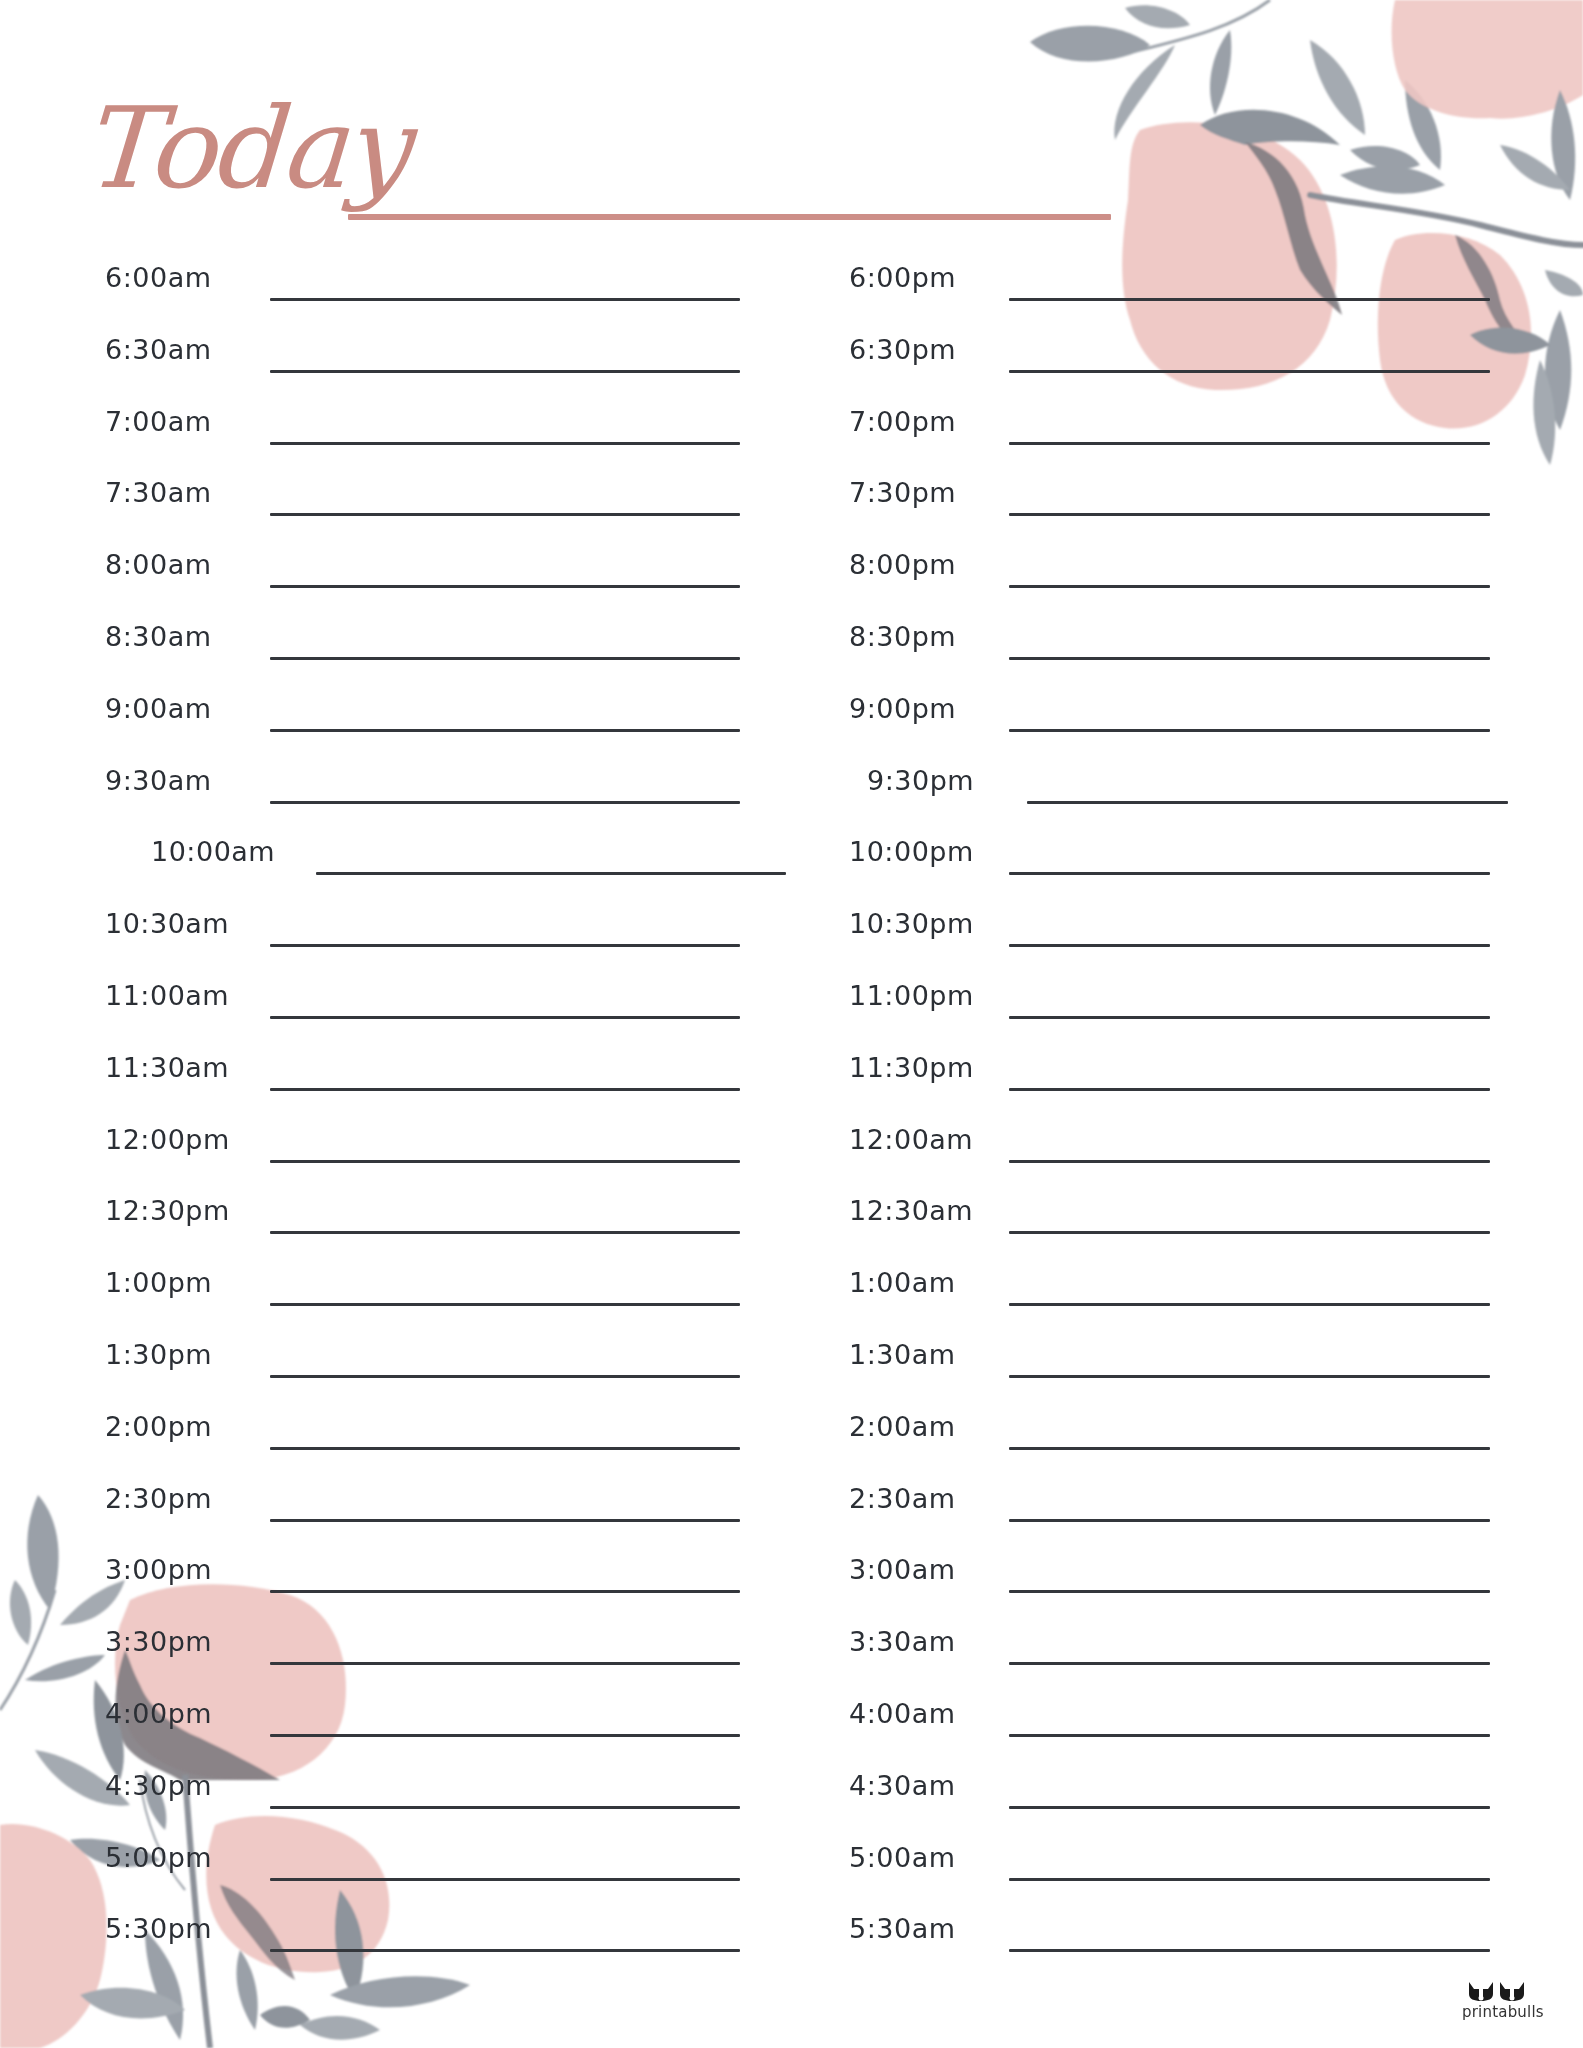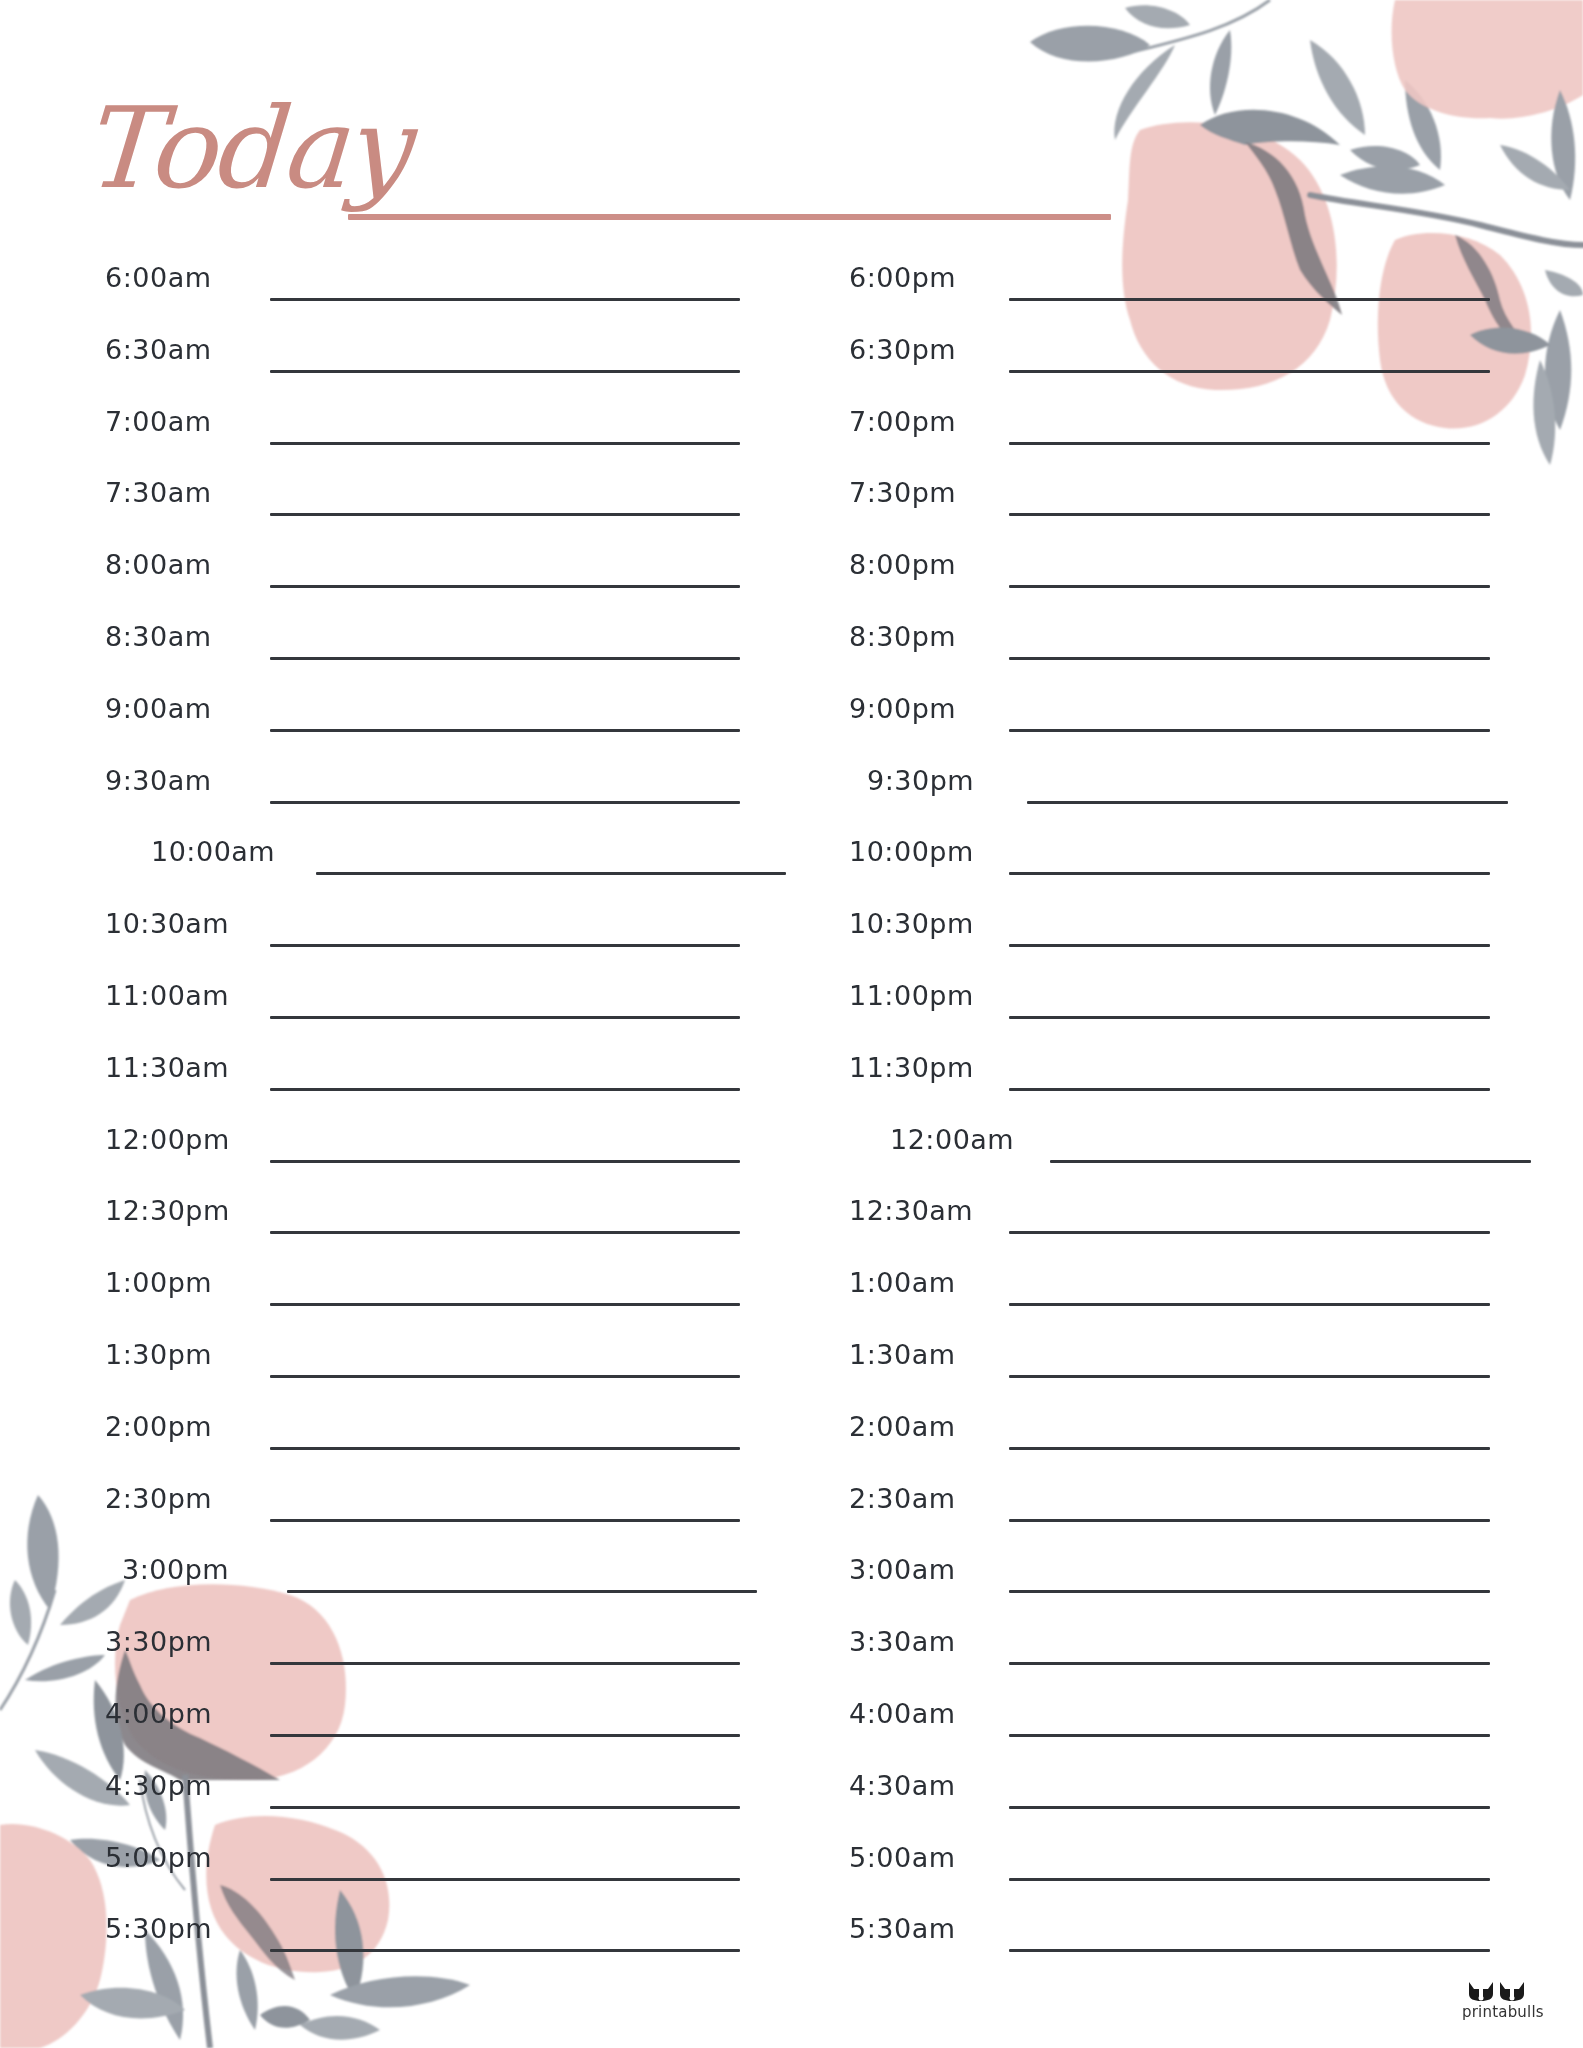--- a/index.html
+++ b/index.html
@@ -180,21 +180,21 @@
           <div class="fill" style="left: 270px; top: 1375px; width: 470px;"></div>
         </div>
         <div class="row" style="left: 0px; top: 0px; width: 1583px;">
           <span class="label" style="left: 105px; top: 1411px;">2:00pm</span>
           <div class="fill" style="left: 270px; top: 1447px; width: 470px;"></div>
         </div>
         <div class="row" style="left: 0px; top: 0px; width: 1583px;">
           <span class="label" style="left: 105px; top: 1483px;">2:30pm</span>
           <div class="fill" style="left: 270px; top: 1519px; width: 470px;"></div>
         </div>
-        <div class="row" style="left: 17px; top: 0px; width: 1457px;">
+        <div class="row" style="left: 0px; top: 0px; width: 1457px;">
           <span class="label" style="left: 105px; top: 1554px;">3:00pm</span>
           <div class="fill" style="left: 270px; top: 1590px; width: 470px;"></div>
         </div>
         <div class="row" style="left: 0px; top: 0px; width: 1583px;">
           <span class="label" style="left: 105px; top: 1626px;">3:30pm</span>
           <div class="fill" style="left: 270px; top: 1662px; width: 470px;"></div>
         </div>
         <div class="row" style="left: 0px; top: 0px; width: 1583px;">
           <span class="label" style="left: 105px; top: 1698px;">4:00pm</span>
           <div class="fill" style="left: 270px; top: 1734px; width: 470px;"></div>
@@ -254,21 +254,21 @@
           <div class="fill" style="left: 1009px; top: 944px; width: 481px;"></div>
         </div>
         <div class="row" style="left: 0px; top: 0px; width: 1583px;">
           <span class="label" style="left: 849px; top: 980px;">11:00pm</span>
           <div class="fill" style="left: 1009px; top: 1016px; width: 481px;"></div>
         </div>
         <div class="row" style="left: 0px; top: 0px; width: 1583px;">
           <span class="label" style="left: 849px; top: 1052px;">11:30pm</span>
           <div class="fill" style="left: 1009px; top: 1088px; width: 481px;"></div>
         </div>
-        <div class="row" style="left: 0px; top: 0px; width: 1272px; margin-left: 41px;">
+        <div class="row" style="left: 0px; top: 0px; width: 1272px;">
           <span class="label" style="left: 849px; top: 1124px;">12:00am</span>
           <div class="fill" style="left: 1009px; top: 1160px; width: 481px;"></div>
         </div>
         <div class="row" style="left: 0px; top: 0px; width: 1583px;">
           <span class="label" style="left: 849px; top: 1195px;">12:30am</span>
           <div class="fill" style="left: 1009px; top: 1231px; width: 481px;"></div>
         </div>
         <div class="row" style="left: 0px; top: 0px; width: 1583px;">
           <span class="label" style="left: 849px; top: 1267px;">1:00am</span>
           <div class="fill" style="left: 1009px; top: 1303px; width: 481px;"></div>

